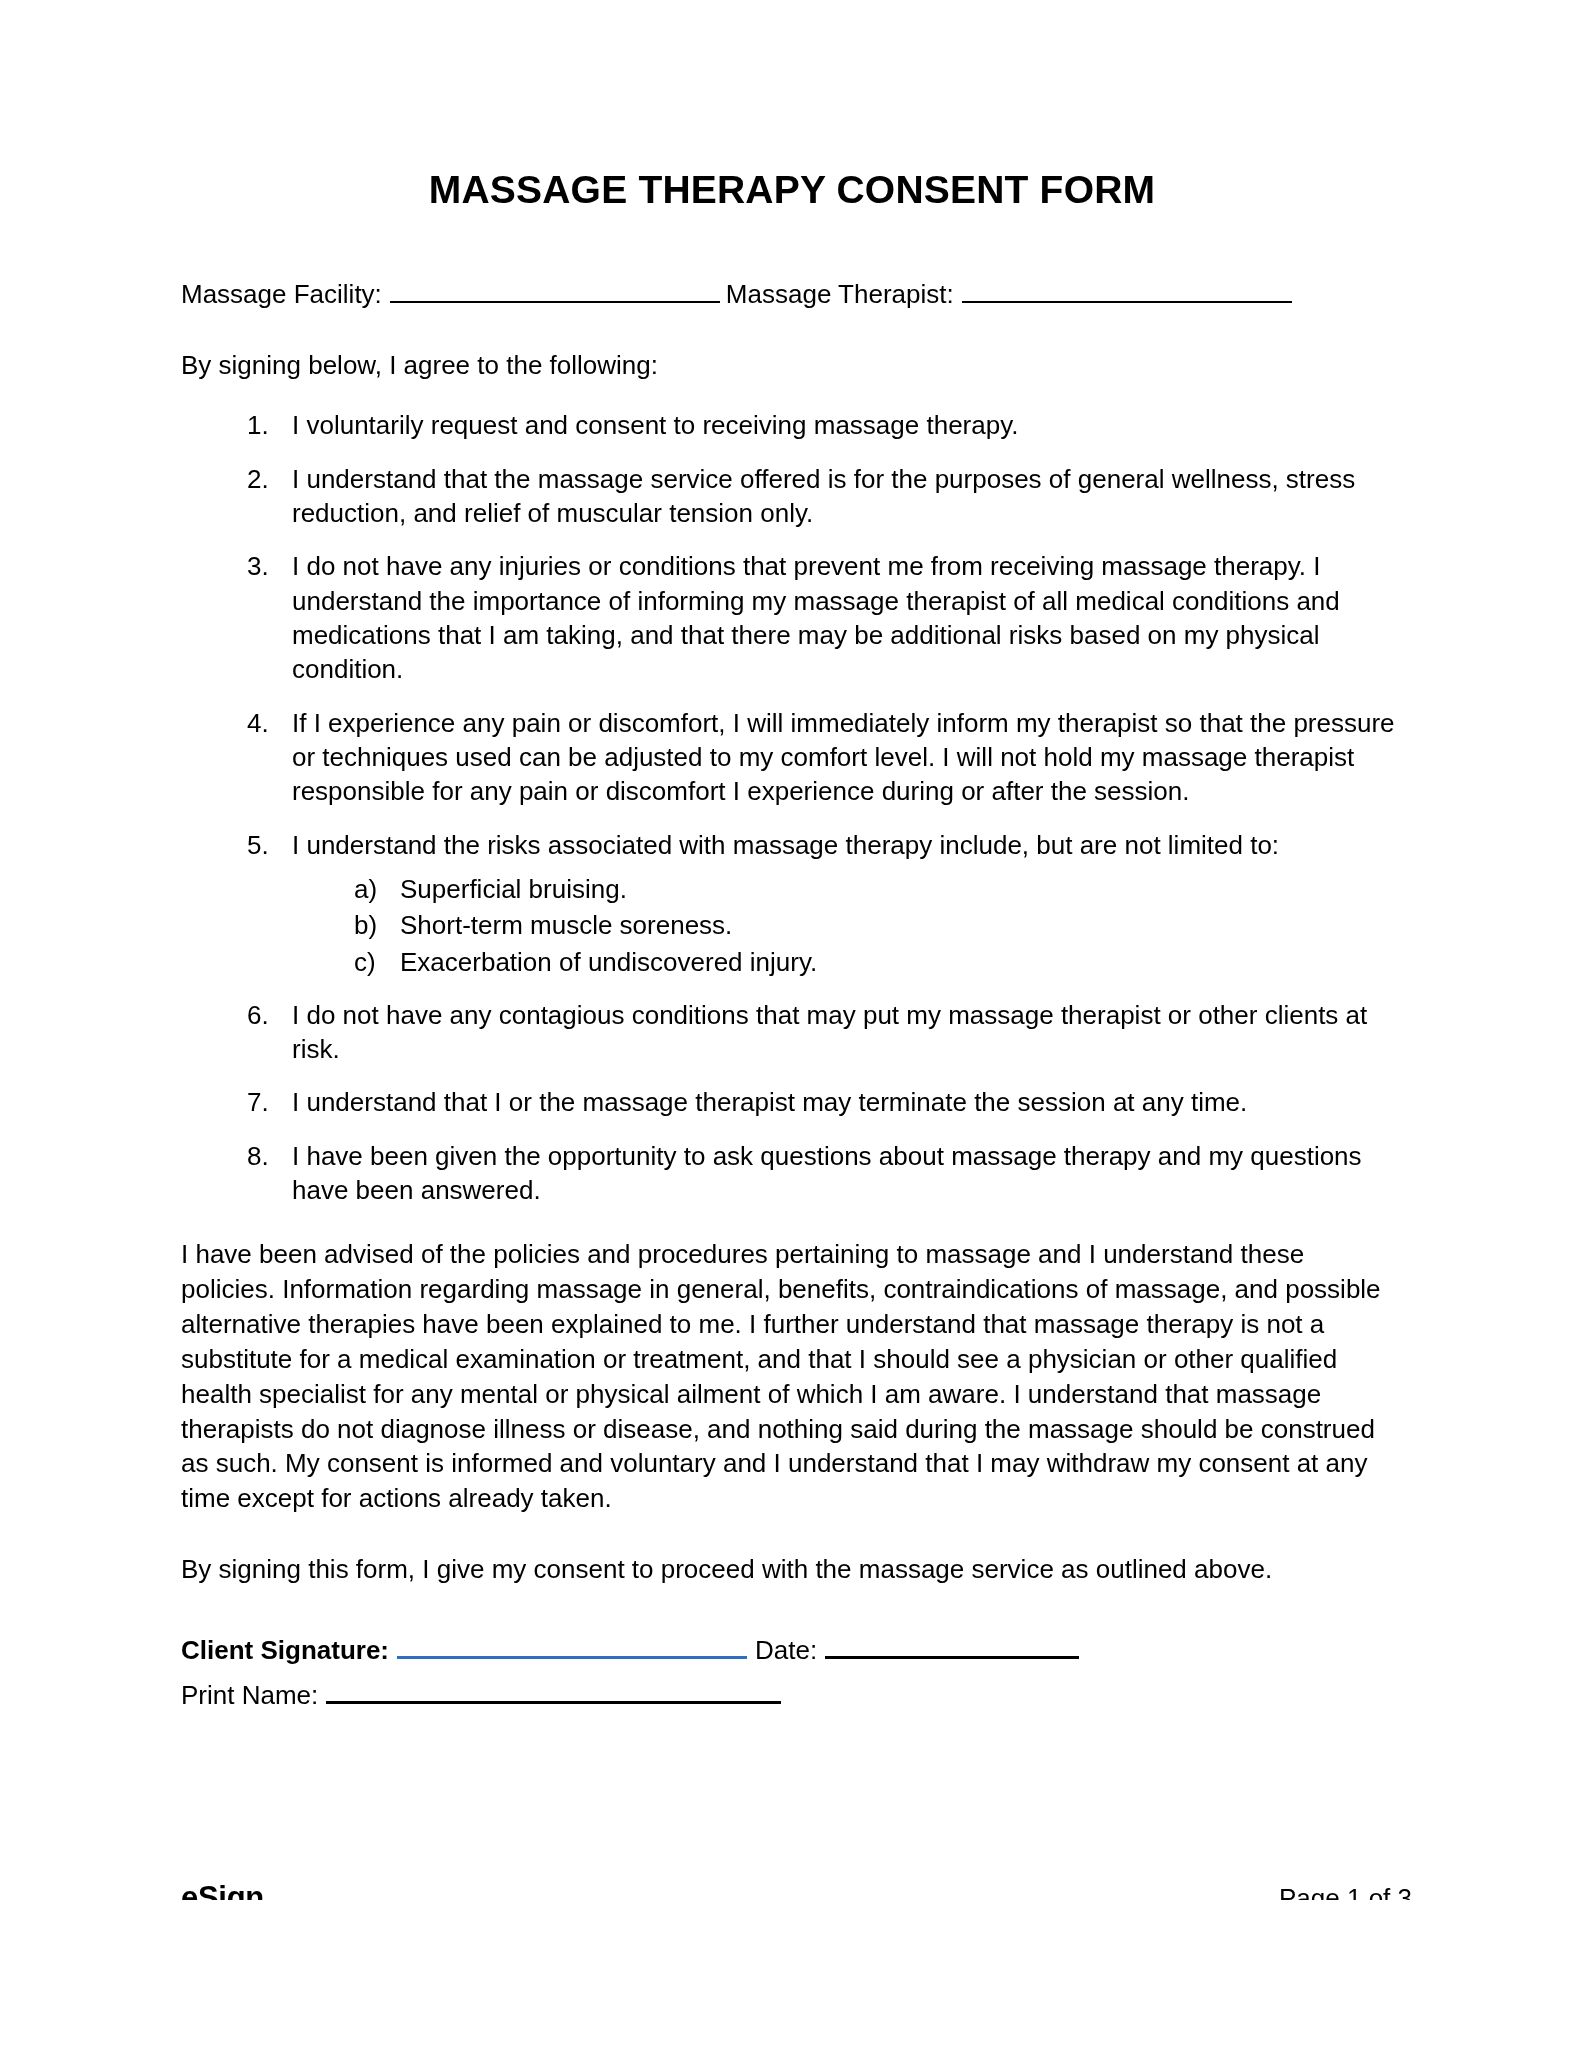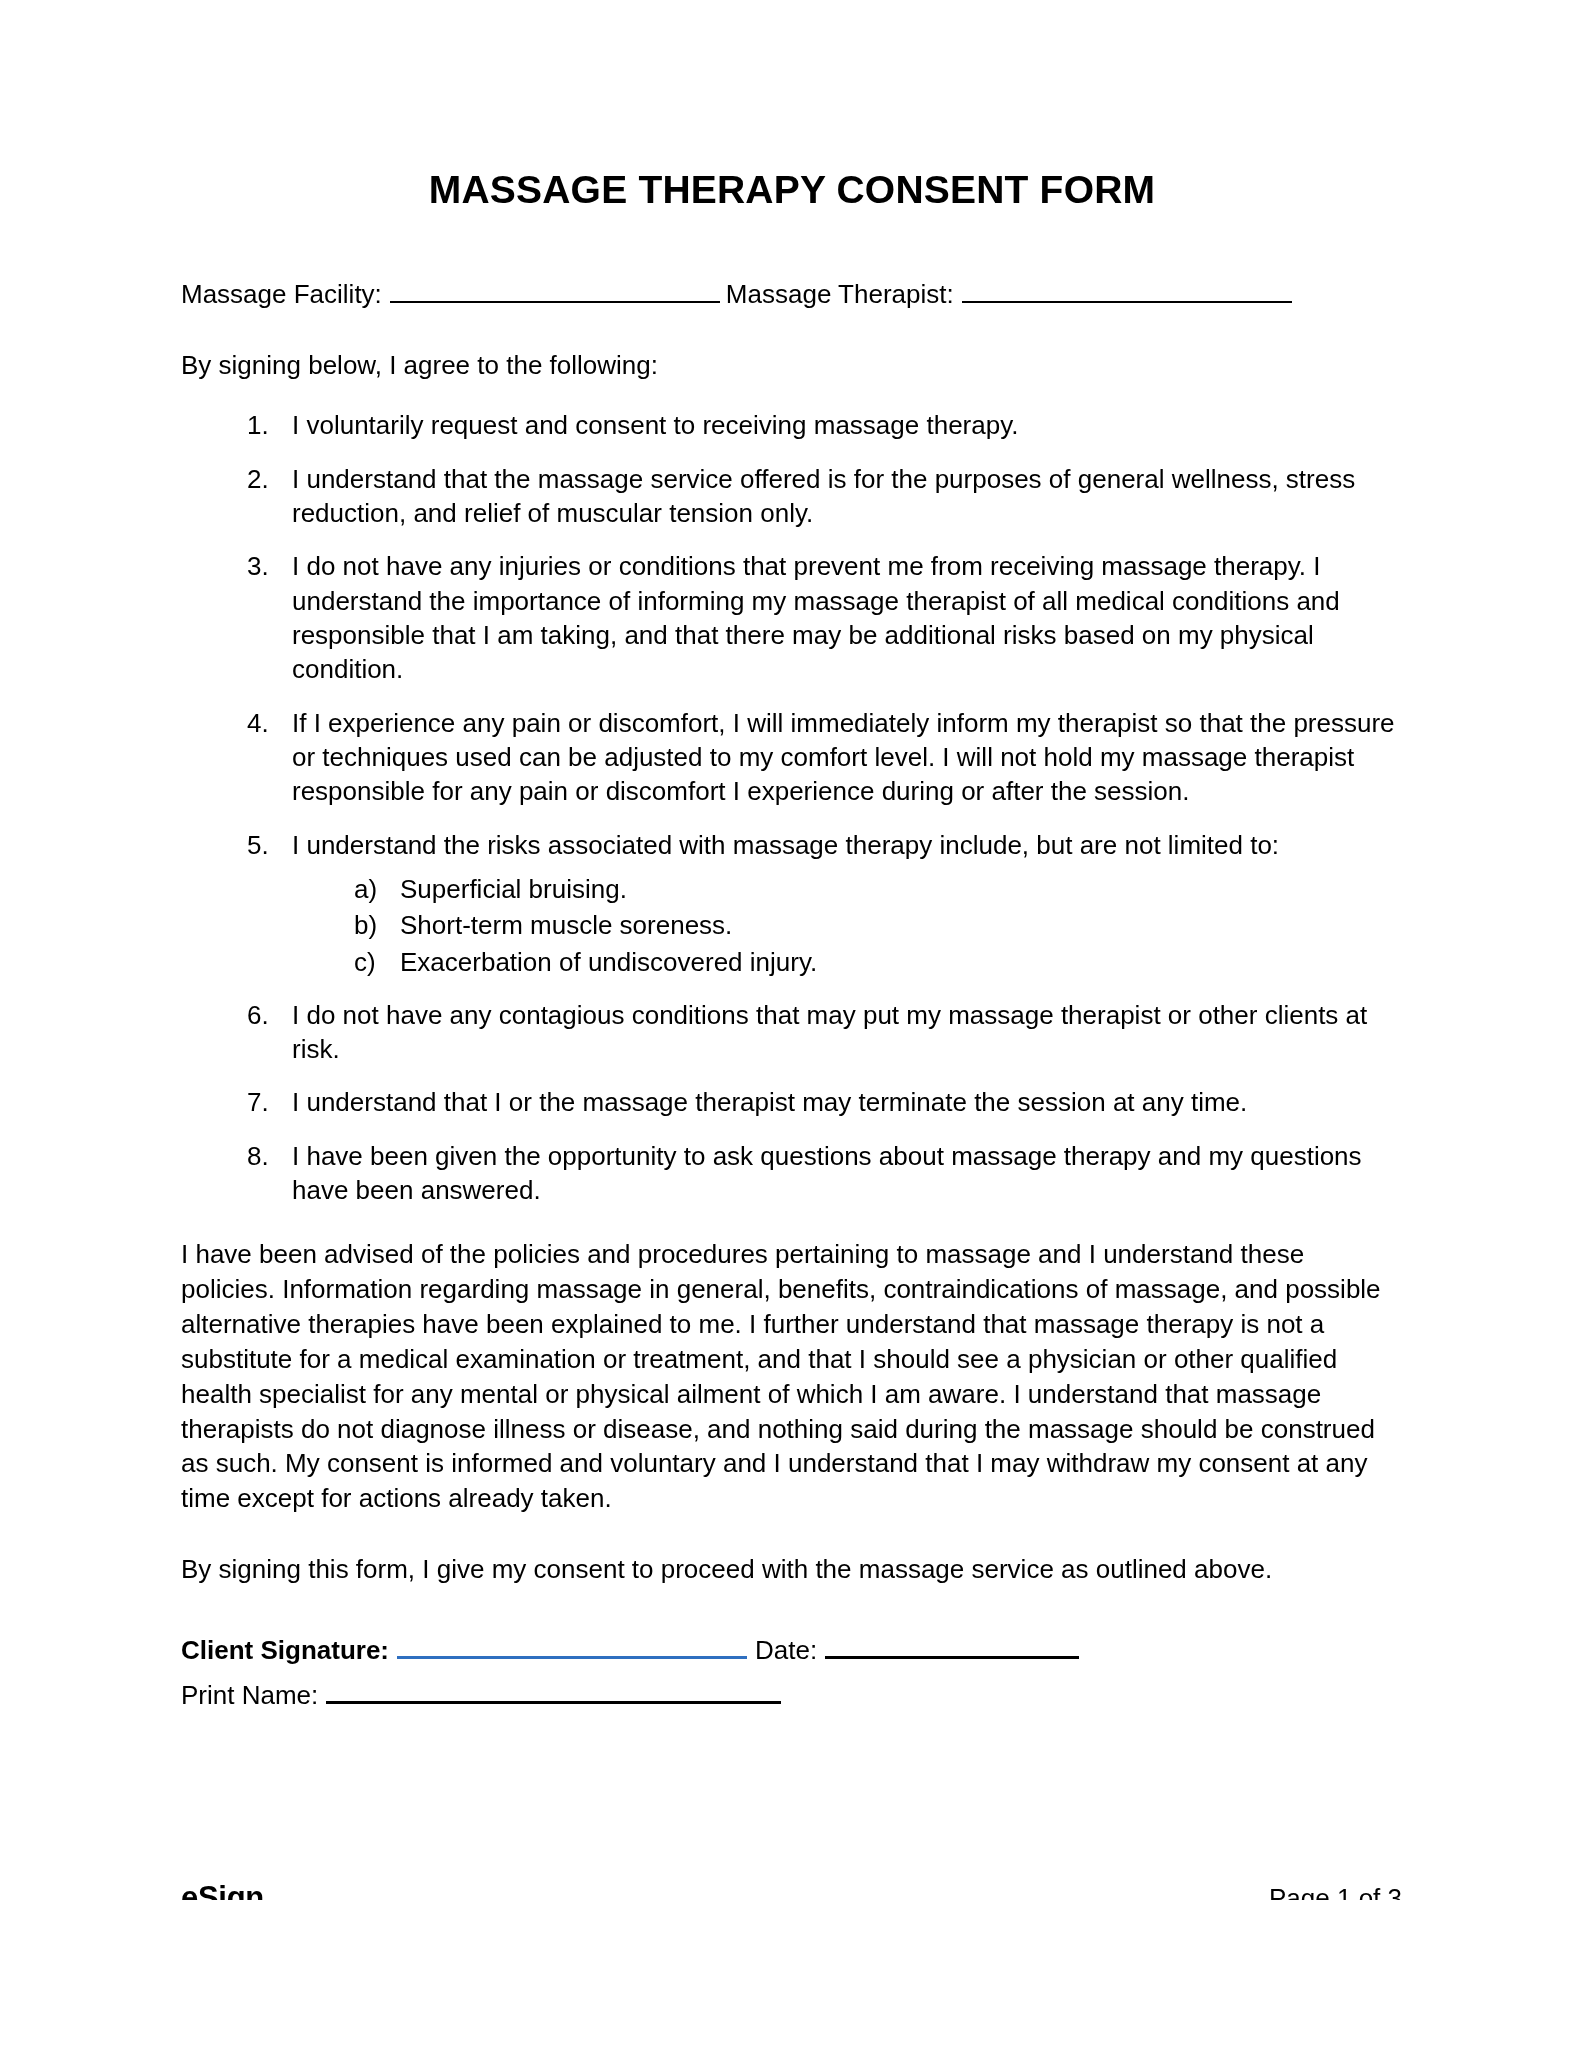--- a/index.html
+++ b/index.html
@@ -148,21 +148,21 @@
     width: 455px;
     height: 20px;
     margin: 0 0 0 8px;
     vertical-align: baseline;
   }
 
   
   .footer {
     position: absolute;
     left: 181px;
-    right: 181px;
+    right: 171px;
     top: 1880px;
     display: flex;
     justify-content: space-between;
     align-items: center;
     font-size: 26px;
   }
   .brand {
     font-weight: bold;
     font-size: 31px;
     letter-spacing: -0.3px;
@@ -187,21 +187,21 @@
     <p class="intro">By signing below, I agree to the following:</p>
 
     <ol class="main-list">
       <li>
         <span>I voluntarily request and consent to receiving massage therapy.</span>
       </li>
       <li>
         <span>I understand that the massage service offered is for the purposes of general wellness, stress reduction, and relief of muscular tension only.</span>
       </li>
       <li>
-        <span>I do not have any injuries or conditions that prevent me from receiving massage therapy. I understand the importance of informing my massage therapist of all medical conditions and responsible that I am taking, and that there may be additional risks based on my physical condition.</span>
+        <span>I do not have any injuries or conditions that prevent me from receiving massage therapy. I understand the importance of informing my massage therapist of all medical conditions and medications that I am taking, and that there may be additional risks based on my physical condition.</span>
       </li>
       <li>
         <span>If I experience any pain or discomfort, I will immediately inform my therapist so that the pressure or techniques used can be adjusted to my comfort level. I will not hold my massage therapist responsible for any pain or discomfort I experience during or after the session.</span>
       </li>
       <li>
         <span>I understand the risks associated with massage therapy include, but are not limited to:</span>
         <ol class="sub-list">
           <li>
             <span class="sub-marker">a)</span>
             <span>Superficial bruising.</span>

